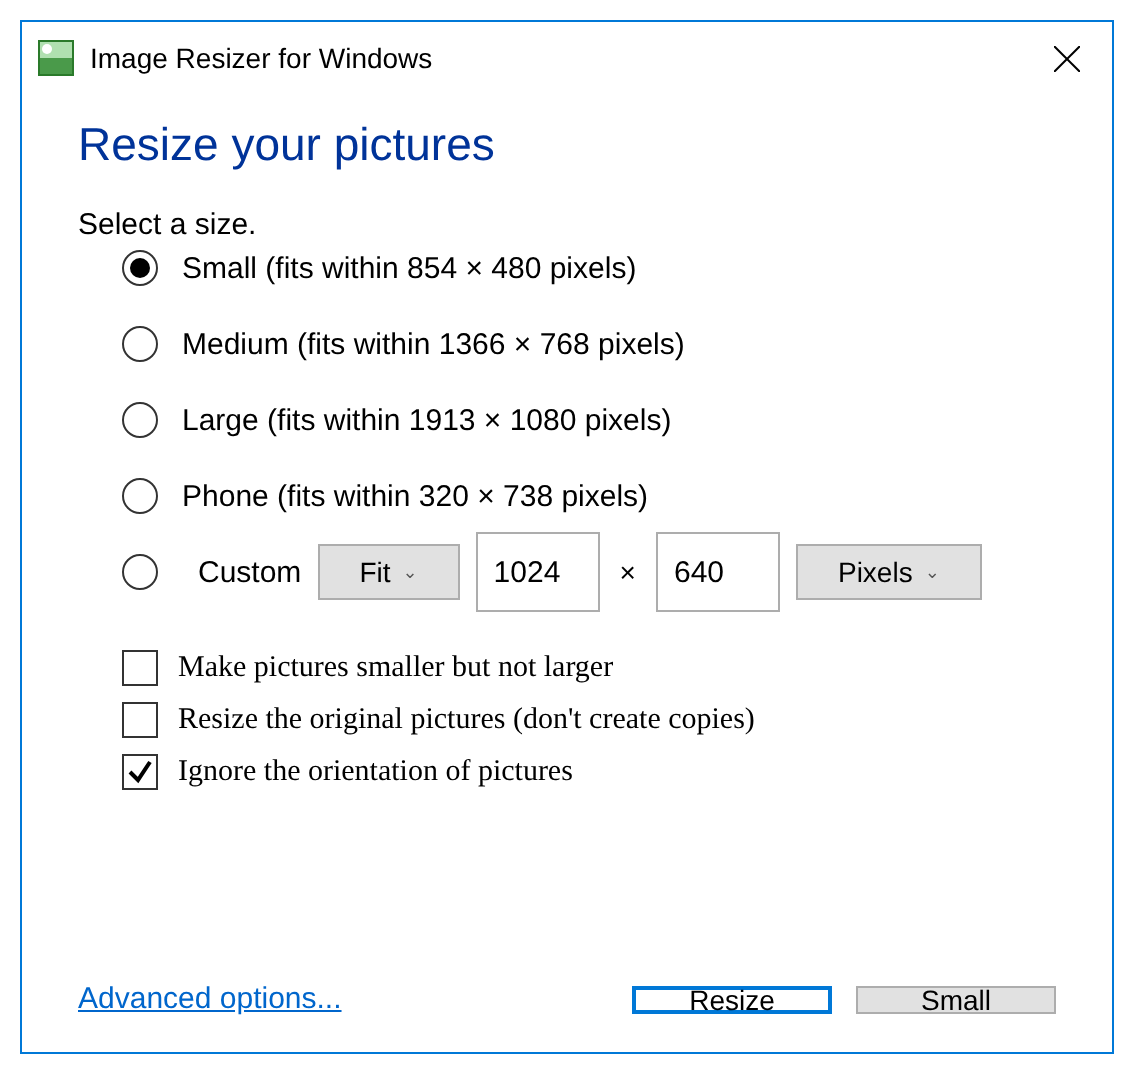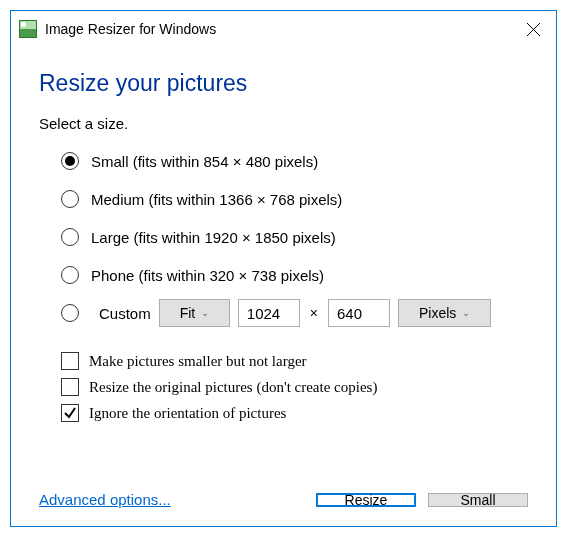--- a/index.html
+++ b/index.html
@@ -17,21 +17,20 @@
       position: relative;
     }
     .window {
       width: 547px;
       height: 517px;
       margin: 10px;
       border: 1px solid #0078d7;
       background: #fff;
       display: flex;
       flex-direction: column;
-      gap: 11px;
     }
     .titlebar {
       display: flex;
       align-items: center;
       padding: 6px 8px 4px 8px;
       height: 34px;
     }
     .app-icon {
       width: 18px;
       height: 18px;
@@ -76,21 +75,21 @@
       flex-direction: column;
     }
     .heading {
       color: #003399;
       font-size: 23px;
       font-weight: 400;
       margin-bottom: 18px;
     }
     .subheading {
       font-size: 15px;
-      margin-bottom: 16px;
+      margin-bottom: 0;
     }
     .size-options {
       padding-left: 22px;
       margin-bottom: 14px;
     }
     .radio-row {
       display: flex;
       align-items: center;
       margin-bottom: 12px;
       height: 26px;
@@ -140,21 +139,21 @@
     .dropdown-arrow {
       font-size: 9px;
       color: #555;
     }
     .num-input {
       border: 1px solid #adadad;
       background: #fff;
       padding: 4px 8px;
       width: 62px;
       font-size: 15px;
-      height: 28px;
+      height: 40px;
       font-family: inherit;
     }
     .times {
       font-size: 14px;
       margin: 0 2px;
     }
     .checkboxes {
       padding-left: 22px;
       margin-bottom: 28px;
       font-family: Liberation Serif, serif;
@@ -245,21 +244,21 @@
       <div class="radio-row">
         <div class="radio checked"></div>
         <span class="radio-label">Small (fits within 854 × 480 pixels)</span>
       </div>
       <div class="radio-row">
         <div class="radio"></div>
         <span class="radio-label">Medium (fits within 1366 × 768 pixels)</span>
       </div>
       <div class="radio-row">
         <div class="radio"></div>
-        <span class="radio-label">Large (fits within 1920 × 1850 pixels)</span>
+        <span class="radio-label">Large (fits within 1913 × 1080 pixels)</span>
       </div>
       <div class="radio-row">
         <div class="radio"></div>
         <span class="radio-label">Phone (fits within 320 × 738 pixels)</span>
       </div>
       <div class="radio-row custom-row">
         <div class="radio"></div>
         <span class="radio-label">Custom</span>
         <div class="dropdown">
           <span>Fit</span>

